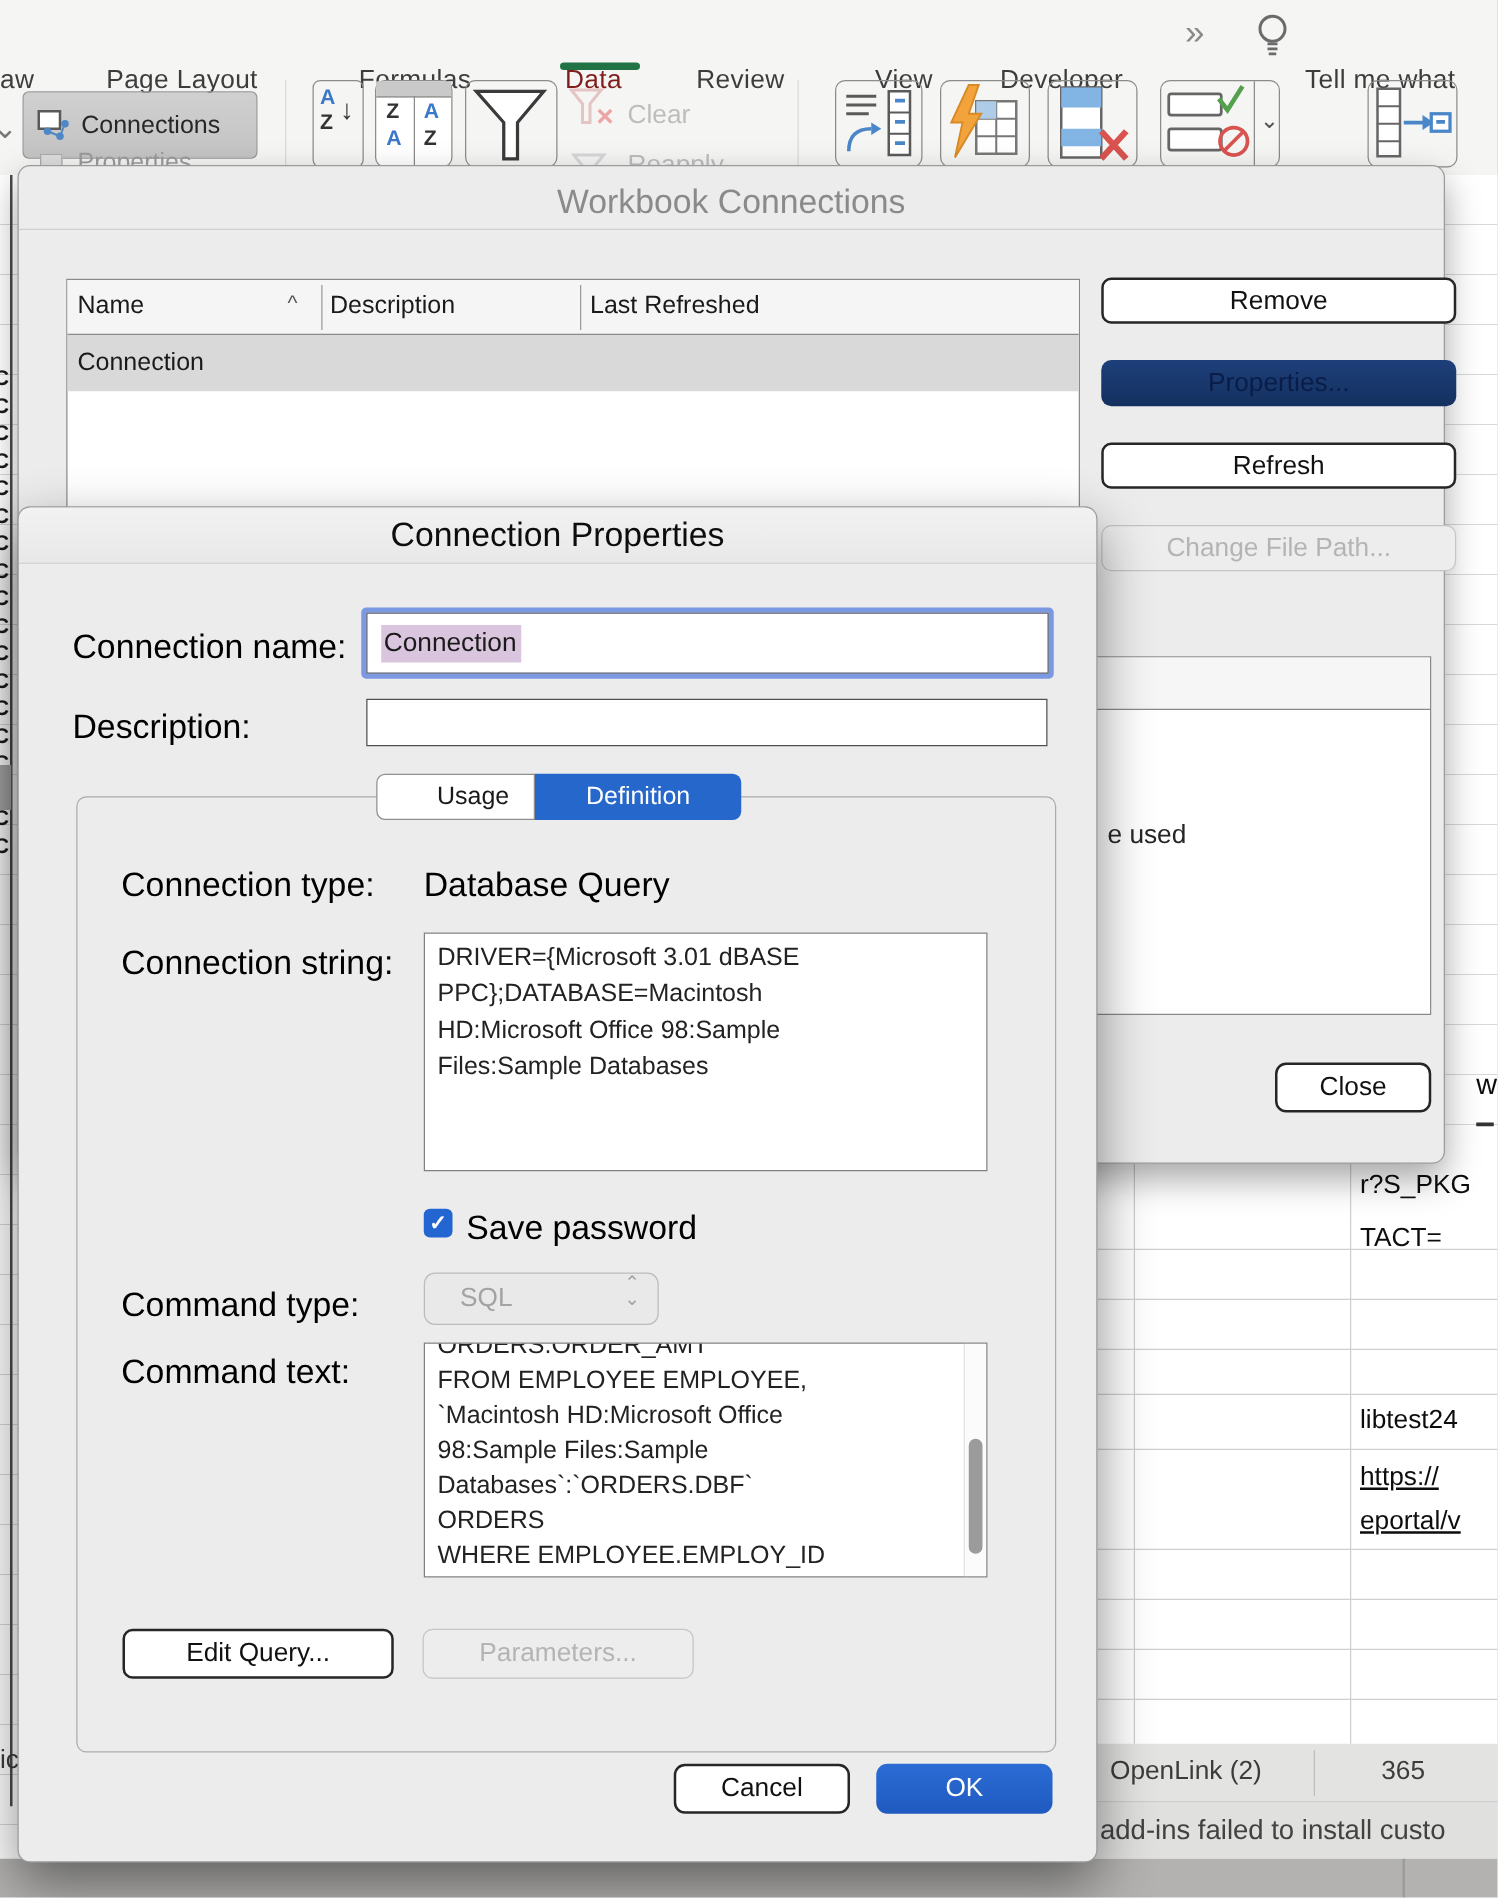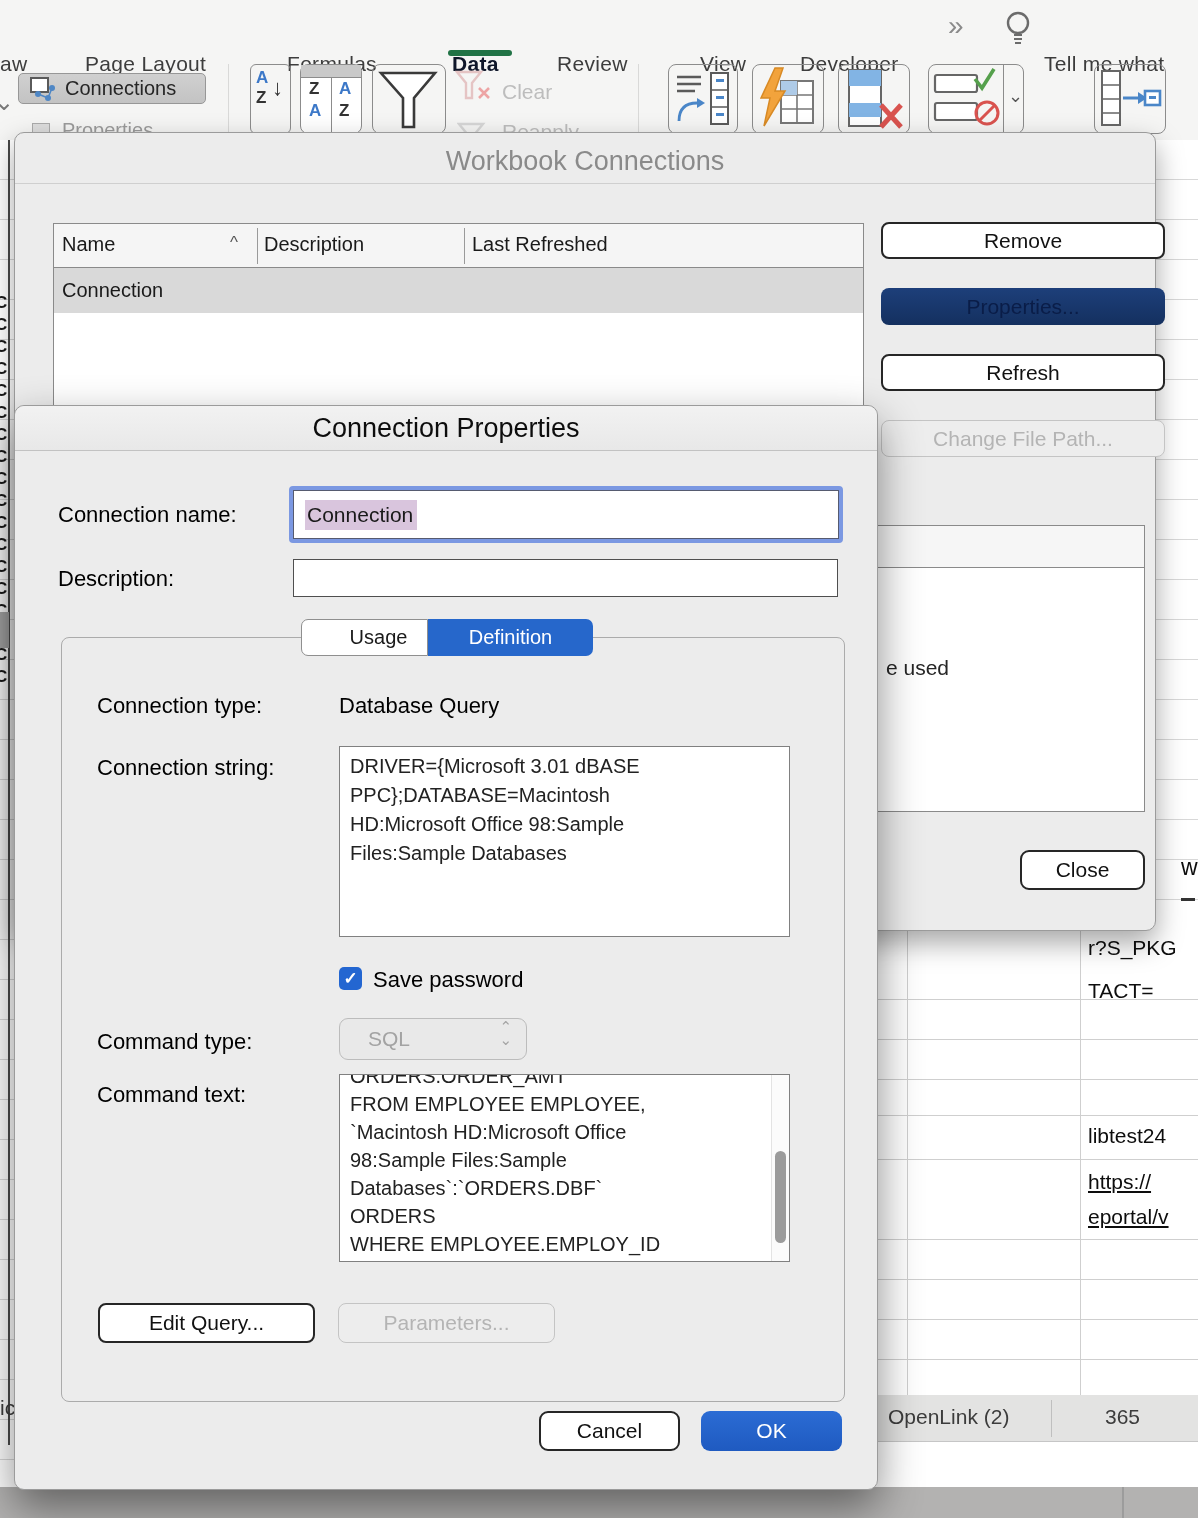--- a/index.html
+++ b/index.html
@@ -3,24 +3,24 @@
 <meta charset="utf-8">
 <style>
   html,body{margin:0;padding:0;}
   body{font-family:"Liberation Sans",sans-serif;background:#888;}
   #stage{position:relative;width:1198px;height:1518px;background:#fff;overflow:hidden;
          font-family:"Liberation Sans",sans-serif;color:#1a1a1a;}
   .abs{position:absolute;}
   
   #ribbon{left:0;top:0;width:1198px;height:140px;background:#f5f5f4;overflow:hidden;z-index:2;}
   .rtab{top:16px;font-size:21px;color:#3d3d3d;letter-spacing:.3px;white-space:nowrap;margin-top:36px;}
-  .rtab.active{color:#0f172a;font-weight:bold;}
+  .rtab.active{color:#7f1d1d;font-weight:normal;}
   #data-underline{left:448px;top:50px;width:64px;height:6px;border-radius:3px;}
   .rib-divider{top:64px;width:1px;height:70px;background:#d9d9d8;}
-  #connections-btn{left:18px;top:73px;width:188px;height:31px;border:1px solid #979797;border-radius:5px;
+  #connections-btn{left:18px;top:73px;width:188px;height:54px;border:1px solid #979797;border-radius:5px;
     background:linear-gradient(#d0d0d0,#c3c3c3);display:flex;align-items:center;gap:8px;padding-left:10px;box-sizing:border-box;}
   #connections-btn span{font-size:20px;color:#262626;}
   .icon-box{top:64px;height:70px;border:1.5px solid #8c8c8c;border-radius:8px;box-sizing:border-box;background:transparent;}
   .gray-txt{color:#bdbdbd;font-size:21px;}
   .partial{color:#9b9b9b;font-size:20px;}
   
   .hstrip{background:repeating-linear-gradient(to bottom,#ffffff 0 39px,#d8d8d8 39px 40px);}
   .gl-h{background:#cfcfcf;height:1px;}
   .gl-v{background:#cfcfcf;width:1px;}
   .cellTxt{font-size:21px;color:#0d0d0d;white-space:pre-line;}
@@ -35,21 +35,21 @@
   .btn-disabled{background:#ededed;border:1.5px solid #c4c4c4;color:#b4b4b4;}
   .btn-navy{background:linear-gradient(#1d3f7a,#14305f);color:#0a1d48;border:none;}
   .btn-blue{background:linear-gradient(#2b6cd4,#1f5ac0);color:#fff;border:none;}
   
   #wc-table{left:38px;top:90px;width:811px;height:612px;background:#fff;border:1.5px solid #8a8a8a;box-sizing:border-box;}
   #wc-table-header{left:0;top:0;right:0;height:44px;background:#f5f5f5;border-bottom:1.5px solid #8a8a8a;box-sizing:border-box;}
   .th{top:9px;font-size:20px;color:#1a1a1a;}
   .th-div{top:4px;width:1px;height:36px;background:#9a9a9a;}
   #wc-row{left:0;top:44px;right:0;height:45px;background:#d9d9d9;font-size:20px;display:flex;align-items:center;padding-left:8px;}
   
-  .lbl{font-size:22px;color:#000;white-space:nowrap;}
+  .lbl{font-size:27px;color:#000;white-space:nowrap;}
   .txtbox{background:#fff;border:1.5px solid #808080;box-sizing:border-box;font-size:20px;line-height:29px;
           padding:5px 10px;white-space:pre-line;color:#222;}
   #cp-titlebar{left:0;top:0;right:0;height:44px;background:linear-gradient(#f2f2f2,#e8e8e8);
                border-bottom:1px solid #c2c2c2;border-radius:10px 10px 0 0;}
   #cp-title{line-height:44px;color:#0d0d0d;}
   .tab-seg{top:213px;height:37px;display:flex;align-items:center;justify-content:center;font-size:20px;box-sizing:border-box;z-index:3;}
   #groupbox{left:46px;top:231px;width:782px;height:763px;border:1.5px solid #ababab;border-radius:8px;z-index:1;}
   #name-input{left:274px;top:80px;width:554px;height:57px;border:4px solid #7b98e2;border-radius:4px;box-sizing:border-box;background:#fff;z-index:3;}
   #name-inner{position:absolute;inset:0;border:1.5px solid #565b70;display:flex;align-items:center;padding-left:11px;font-size:21px;}
   #name-inner span{background:#d9c5dd;padding:3px 4px 3px 2px;}
@@ -100,20 +100,23 @@
     <div class="abs cellTxt" style="left:1088px;top:984px;">libtest24</div>
     <div class="abs cellTxt linkTxt" style="left:1088px;top:1024px;line-height:35px;">https://
 eportal/v</div>
 
     <div class="abs" style="left:600px;top:1255px;width:598px;height:47px;background:#e3e3e2;border-bottom:1px solid #c6c6c6;box-sizing:border-box;">
       <div class="abs" style="left:288px;top:10px;font-size:21px;color:#3c3c3c;">OpenLink (2)</div>
       <div class="abs" style="left:451px;top:5px;width:1px;height:37px;background:#bfbfbf;"></div>
       <div class="abs" style="left:505px;top:10px;font-size:21px;color:#3c3c3c;">365</div>
     </div>
 
+    <div class="abs" style="left:600px;top:1302px;width:598px;height:45px;background:#e0e0df;">
+      <div class="abs" style="left:280px;top:9px;font-size:22px;color:#424242;white-space:nowrap;">add-ins failed to install custo</div>
+    </div>
 
     <div class="abs" style="left:0;top:1347px;width:1198px;height:31px;background:#b3b2b1;">
       <div class="abs" style="left:1122px;top:0;width:2px;height:31px;background:#9c9c9c;"></div>
     </div>
   </div>
 
   <div class="abs" id="ribbon">
     <div class="abs rtab" style="left:0;">aw</div>
     <div class="abs rtab" style="left:85px;">Page Layout</div>
     <div class="abs rtab" style="left:287px;">Formulas</div>

